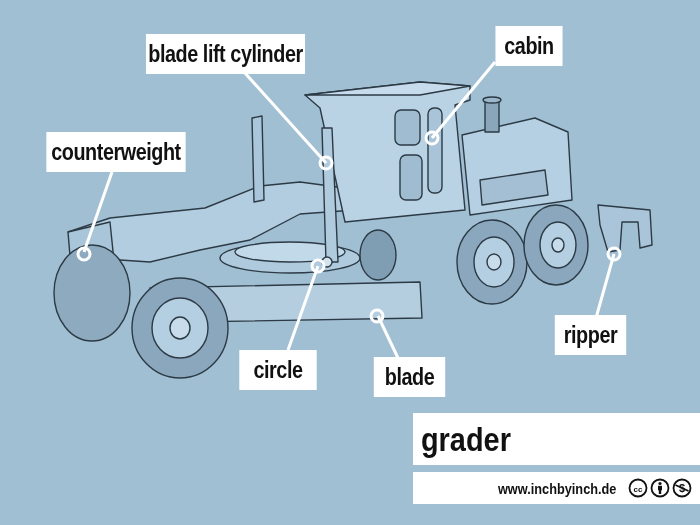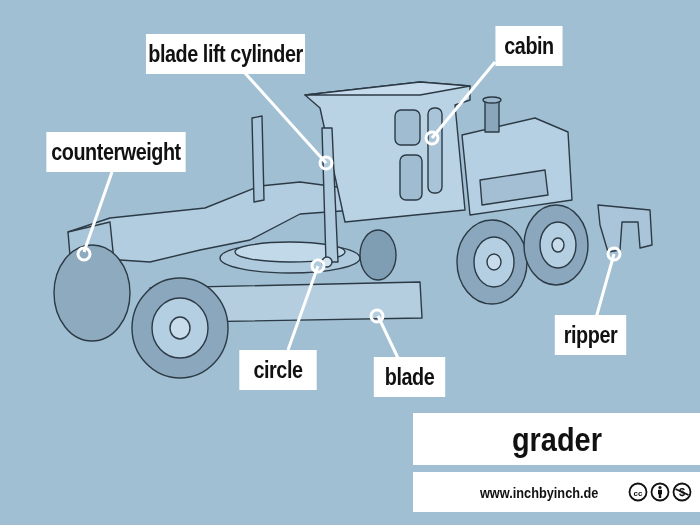--- a/index.html
+++ b/index.html
@@ -13,37 +13,37 @@
   svg.art { position:absolute; left:0; top:0; }
   .label {
     position:absolute; background:#ffffff; color:#111;
     font-family:"Liberation Sans", sans-serif;
     font-weight:bold; font-size:23px; letter-spacing:-0.5px;
     display:flex; align-items:center; justify-content:center;
     transform:scaleX(0.86); transform-origin:center;
   }
   .title-box {
     position:absolute; left:413px; top:413px; width:287px; height:52px;
-    background:#ffffff; display:flex; align-items:center; justify-content:center;
+    background:#ffffff; display:flex; align-items:center; justify-content:flex-start;
   }
   .title-box span {
     font-family:"Liberation Sans", sans-serif; font-weight:bold;
     font-size:34px; color:#111; transform:scaleX(0.85); display:inline-block;
   }
   .url-box {
-    position:absolute; left:413px; top:472px; width:287px; height:40px;
+    position:absolute; left:413px; top:472px; width:287px; height:32px;
     background:#ffffff; display:flex; align-items:center; justify-content:flex-end;
     padding-right:8px; box-sizing:border-box; gap:8px;
   }
   .url-box .url {
     font-family:"Liberation Sans", sans-serif; font-weight:bold;
     font-size:15px; color:#111; transform:scaleX(0.85); display:inline-block;
     transform-origin:right center; margin-right:4px;
   }
-  .cc-icons { display:flex; gap:2px;margin-left:18px; }
+  .cc-icons { display:flex; gap:2px; }
   .cc-icons svg { display:block; }
 </style>
 </head>
 <body>
 
 <div class="stage">
 
   <svg class="art" width="700" height="525" viewBox="0 0 700 525">
     <g fill="#b8d2e3" stroke="#2c3a45" stroke-width="1.4" stroke-linejoin="round">
 

